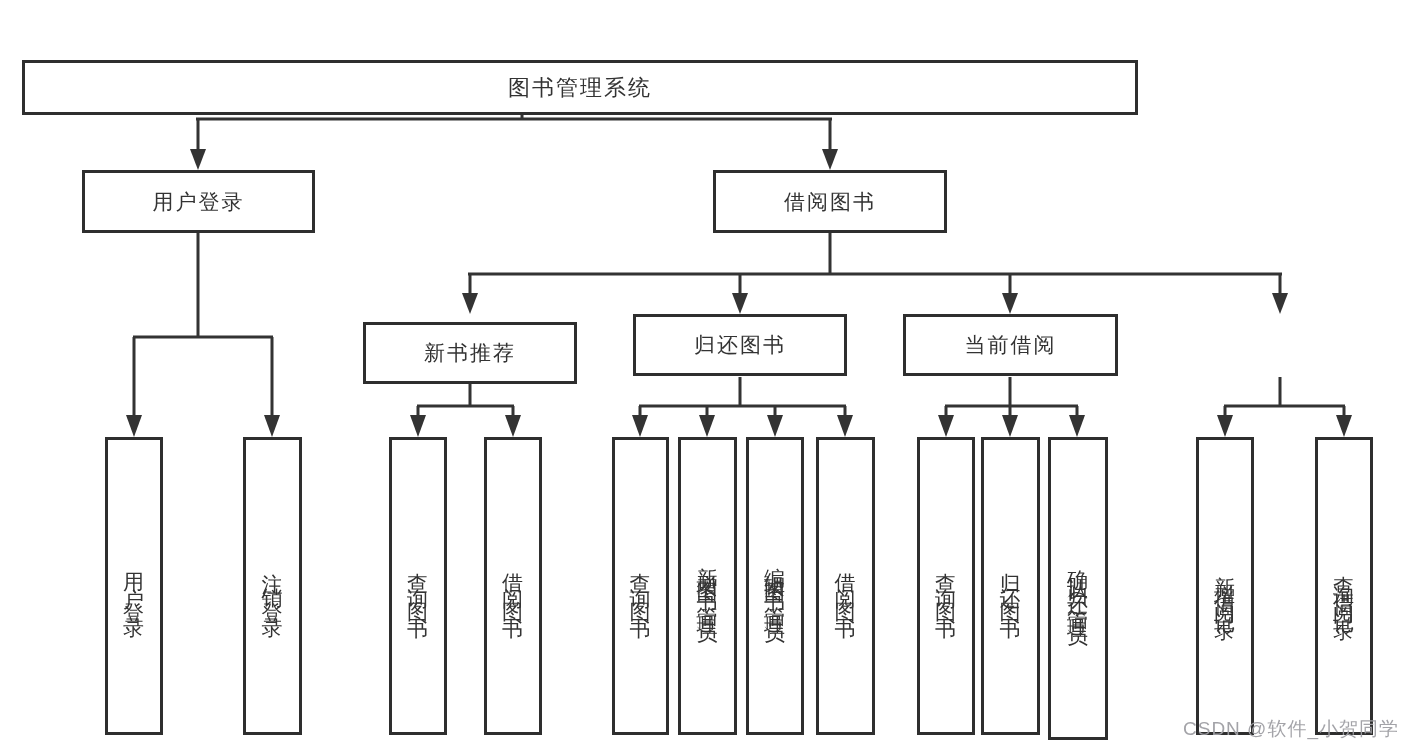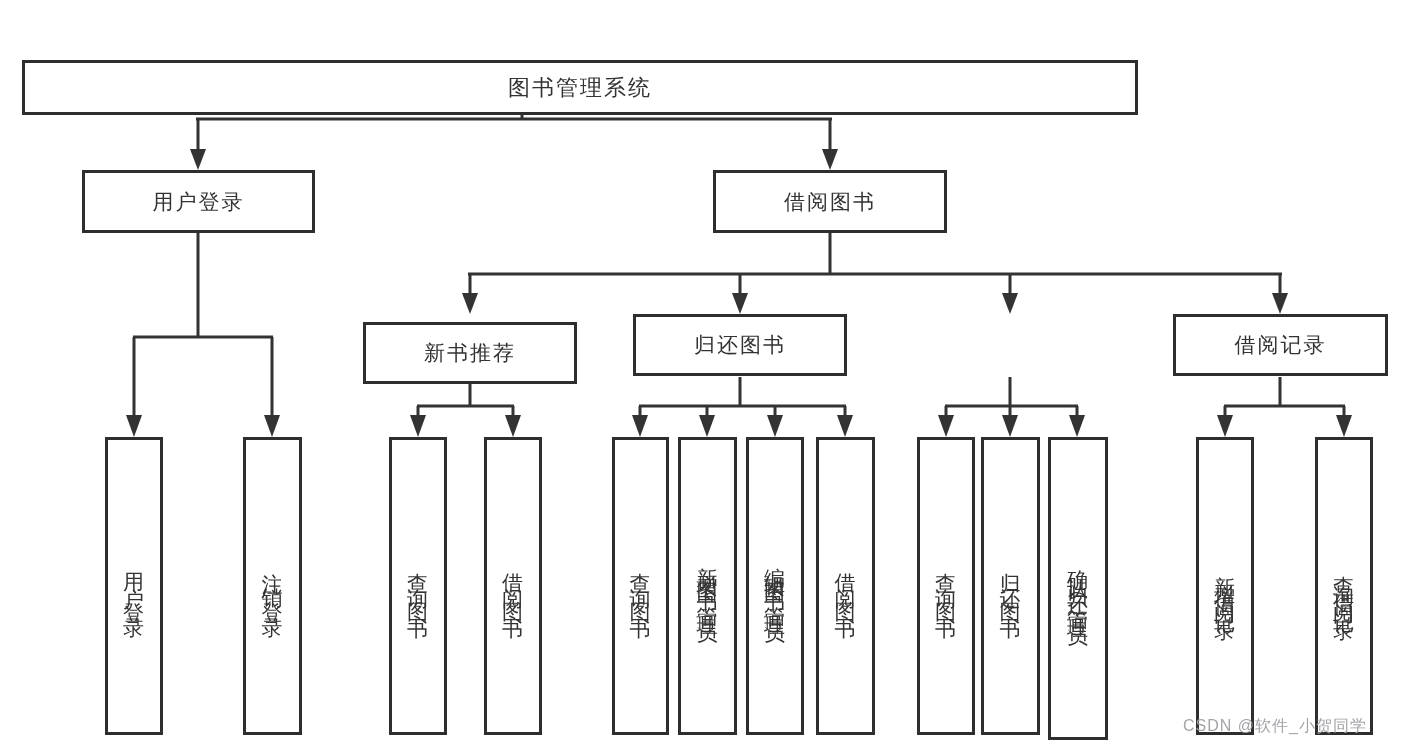--- a/index.html
+++ b/index.html
@@ -41,21 +41,21 @@
     color: #333333;
     white-space: nowrap;
   }
   .sp-wide  { letter-spacing: 15px; }
   .sp-mid   { letter-spacing: 9px; }
   .sp-tight { letter-spacing: 8px; }
   .watermark {
     position: absolute;
     left: 1183px;
     top: 716px;
-    font-size: 16px;
+    font-size: 19px;
     letter-spacing: 1px;
     color: rgba(158, 158, 163, 0.95);
     white-space: nowrap;
     z-index: 5;
   }
 </style>
 </head>
 <body>
 
 <div class="canvas">
@@ -111,22 +111,22 @@
   <div class="box" style="left:713px; top:170px; width:234px; height:63px;">
     <span class="hlabel">借阅图书</span>
   </div>
 
   <div class="box" style="left:363px; top:314px; width:214px; height:62px;margin-top:8px;">
     <span class="hlabel">新书推荐</span>
   </div>
   <div class="box" style="left:633px; top:314px; width:214px; height:62px;">
     <span class="hlabel">归还图书</span>
   </div>
-  <div class="box" style="left:1173px; top:314px; width:215px; height:62px;">
-    <span class="hlabel">借阅记录</span>
+  <div class="box" style="left:903px; top:314px; width:215px; height:62px;">
+    <span class="hlabel">当前借阅</span>
   </div>
 
   <div class="box" style="left:105px; top:437px; width:58px; height:298px;">
     <span class="vlabel sp-wide">用户登录</span>
   </div>
   <div class="box" style="left:243px; top:437px; width:59px; height:298px;">
     <span class="vlabel sp-wide">注销登录</span>
   </div>
 
   <div class="box" style="left:389px; top:437px; width:58px; height:298px;">

